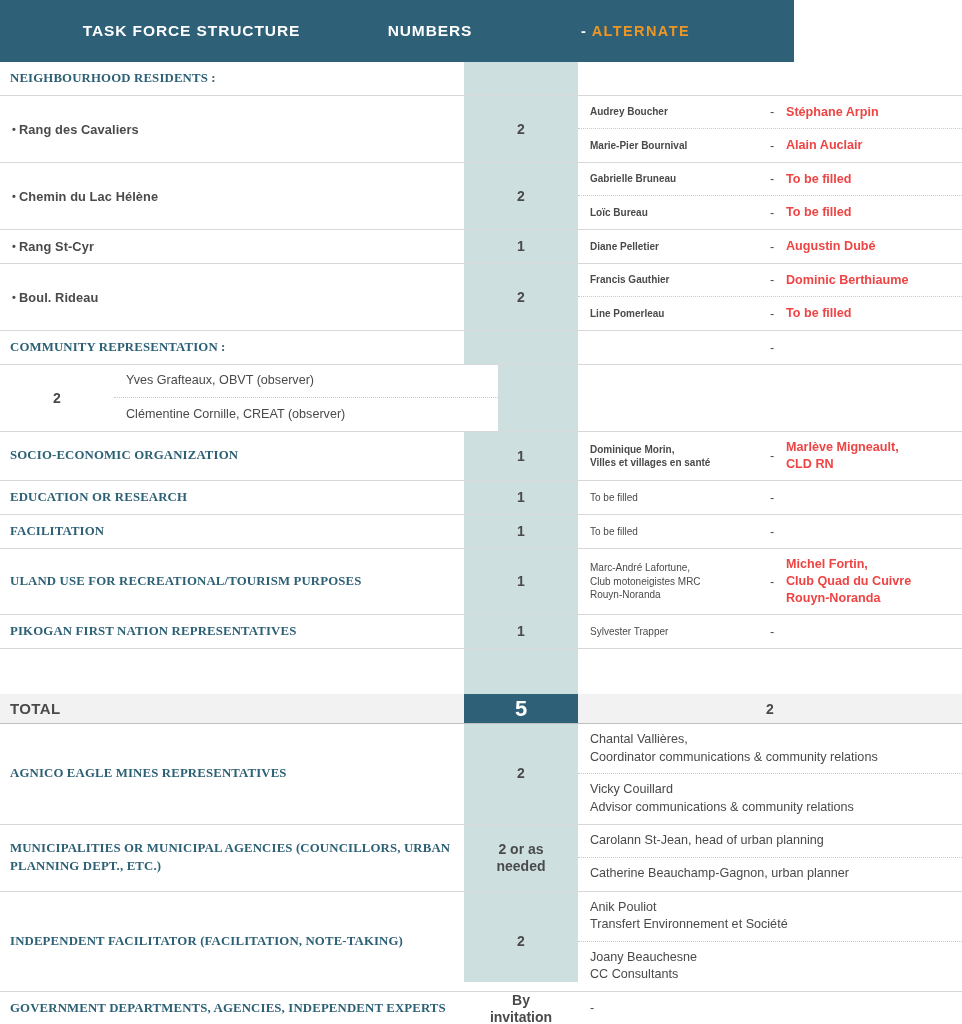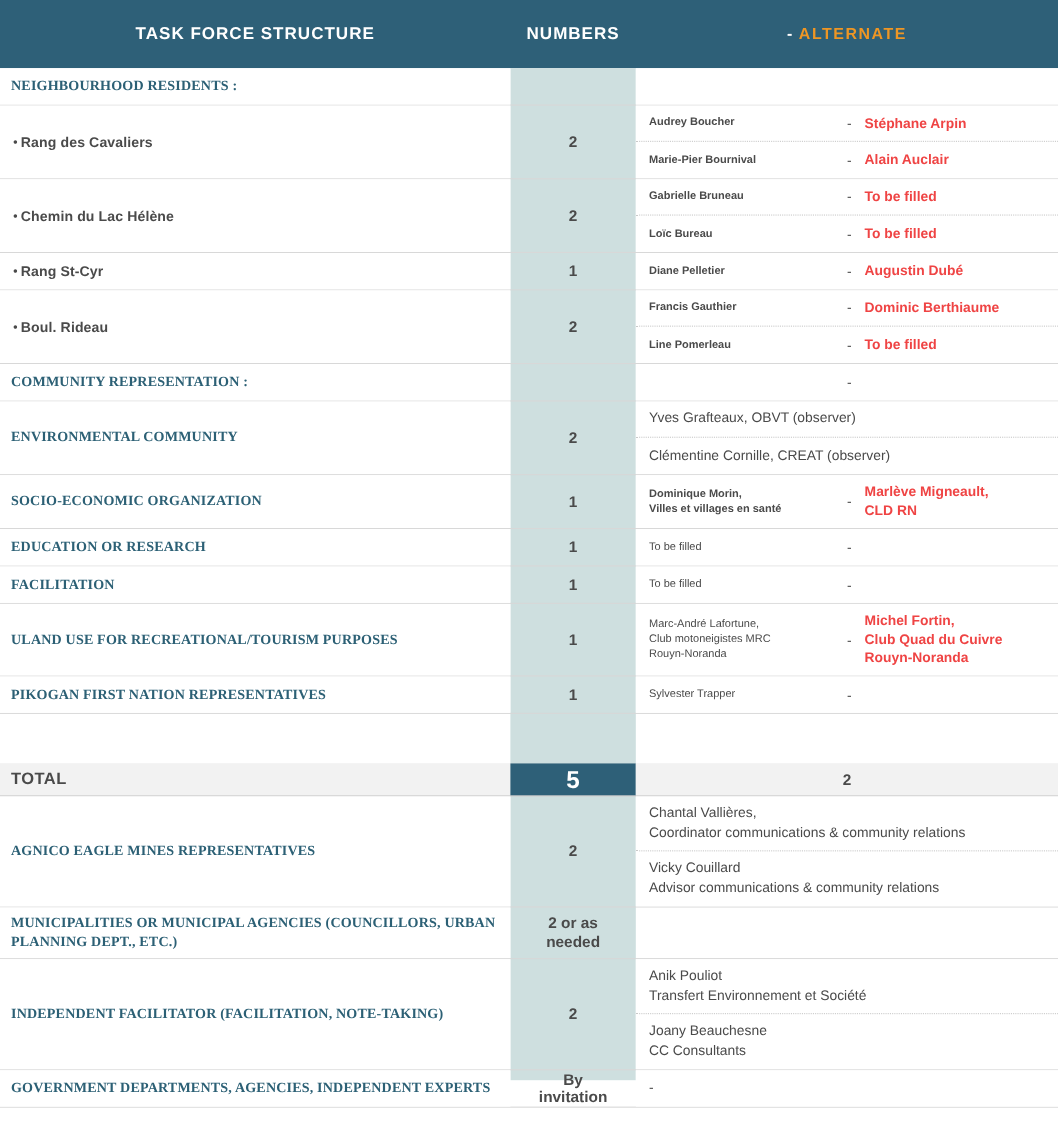--- a/index.html
+++ b/index.html
@@ -15,21 +15,21 @@
     position: relative;
     width: 962px;
     height: 1024px;
     overflow: hidden;
     background: #fff;
   }
 
   
   .hdr {
     display: flex;
-    width: 962px;
+    width: 794px;
     height: 62px;
     background: #2E6078;
     align-items: center;
   }
   .hdr .c1 { width: 464px; }
   .hdr .c2 { width: 114px; }
   .hdr .c3 { width: 384px; }
   .hdr-title {
     color: #ffffff;
     font-size: 15.5px;
@@ -299,23 +299,20 @@
           <div class="cell-num"></div>
           <div class="cell-people">
             <div class="prow">
               <div class="p-member"></div>
               <div class="p-dash">-</div>
               <div class="p-alt"></div>
             </div>
           </div>
         </div>
         <div class="row" id="row-environmental-community">
-          <div class="cell-struct">
-            <div class="lbl-head">ENVIRONMENTAL COMMUNITY</div>
-          </div>
           <div class="cell-num">2</div>
           <div class="cell-people">
             <div class="prow">
               <div class="p-full">Yves Grafteaux, OBVT (observer)</div>
             </div>
             <div class="prow">
               <div class="p-full">Clémentine Cornille, CREAT (observer)</div>
             </div>
           </div>
         </div>
@@ -403,20 +400,28 @@
             <div class="prow">
               <div class="p-full">Vicky Couillard<br>Advisor communications &amp; community relations</div>
             </div>
           </div>
         </div>
         <div class="row" id="row-municipalities-or-municipal-agencies">
           <div class="cell-struct">
             <div class="lbl-head">MUNICIPALITIES OR MUNICIPAL AGENCIES (COUNCILLORS, URBAN PLANNING DEPT., ETC.)</div>
           </div>
           <div class="cell-num">2 or as<br>needed</div>
+          <div class="cell-people">
+            <div class="prow">
+              <div class="p-full">Carolann St-Jean, head of urban planning</div>
+            </div>
+            <div class="prow">
+              <div class="p-full">Catherine Beauchamp-Gagnon, urban planner</div>
+            </div>
+          </div>
         </div>
         <div class="row" id="row-independent-facilitator">
           <div class="cell-struct">
             <div class="lbl-head">INDEPENDENT FACILITATOR (FACILITATION, NOTE-TAKING)</div>
           </div>
           <div class="cell-num">2</div>
           <div class="cell-people">
             <div class="prow">
               <div class="p-full">Anik Pouliot<br>Transfert Environnement et Société</div>
             </div>

